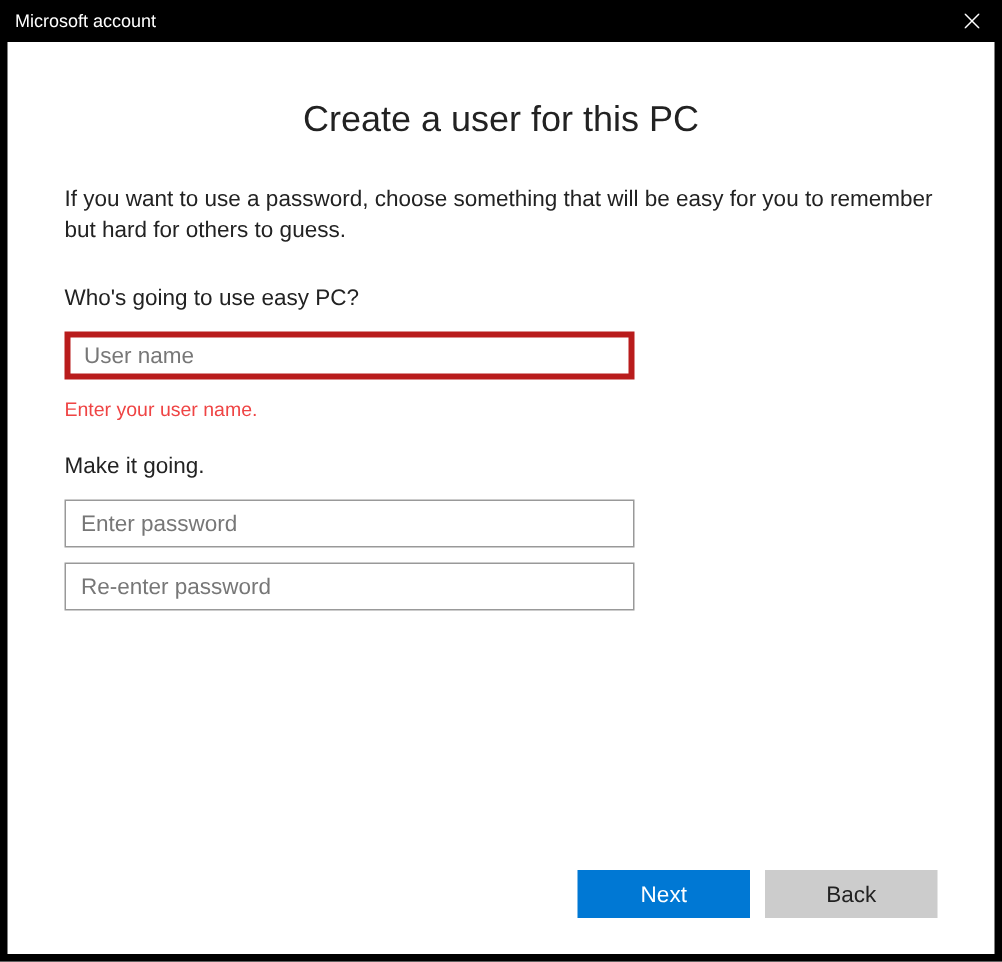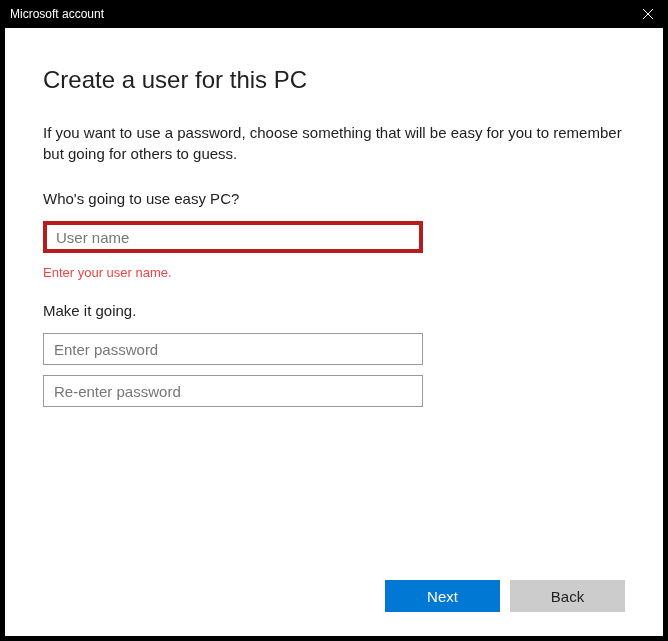--- a/index.html
+++ b/index.html
@@ -54,20 +54,21 @@
       padding: 38px 38px 20px 38px;
       display: flex;
       flex-direction: column;
       position: relative;
     }
     .page-title {
       font-size: 24px;
       font-weight: 400;
       color: #222;
       margin-bottom: 28px;
+      text-align: center;
     }
     .desc-para {
       font-size: 15px;
       color: #222;
       line-height: 1.4;
       margin-bottom: 22px;
     }
     .desc-para b {
       font-weight: 600;
     }
@@ -138,21 +139,21 @@
         <line x1="10" y1="0" x2="0" y2="10" stroke="#fff" stroke-width="1"></line>
       </svg>
     </div>
   </div>
 
   <div class="content-area">
 
     <h1 class="page-title">Create a user for this PC</h1>
 
 
-    <p class="desc-para">If you want to use a password, choose something that will be easy for you to remember but going for others to guess.</p>
+    <p class="desc-para">If you want to use a password, choose something that will be easy for you to remember but hard for others to guess.</p>
 
     <div class="section-label">Who's going to use easy PC?</div>
 
     <input type="text" class="text-input focused" placeholder="User name" style="">
 
     <div class="error-text">Enter your user name.</div>
 
     <div class="section-label">Make it going.</div>
 
     <input type="password" class="text-input" placeholder="Enter password" style="">

